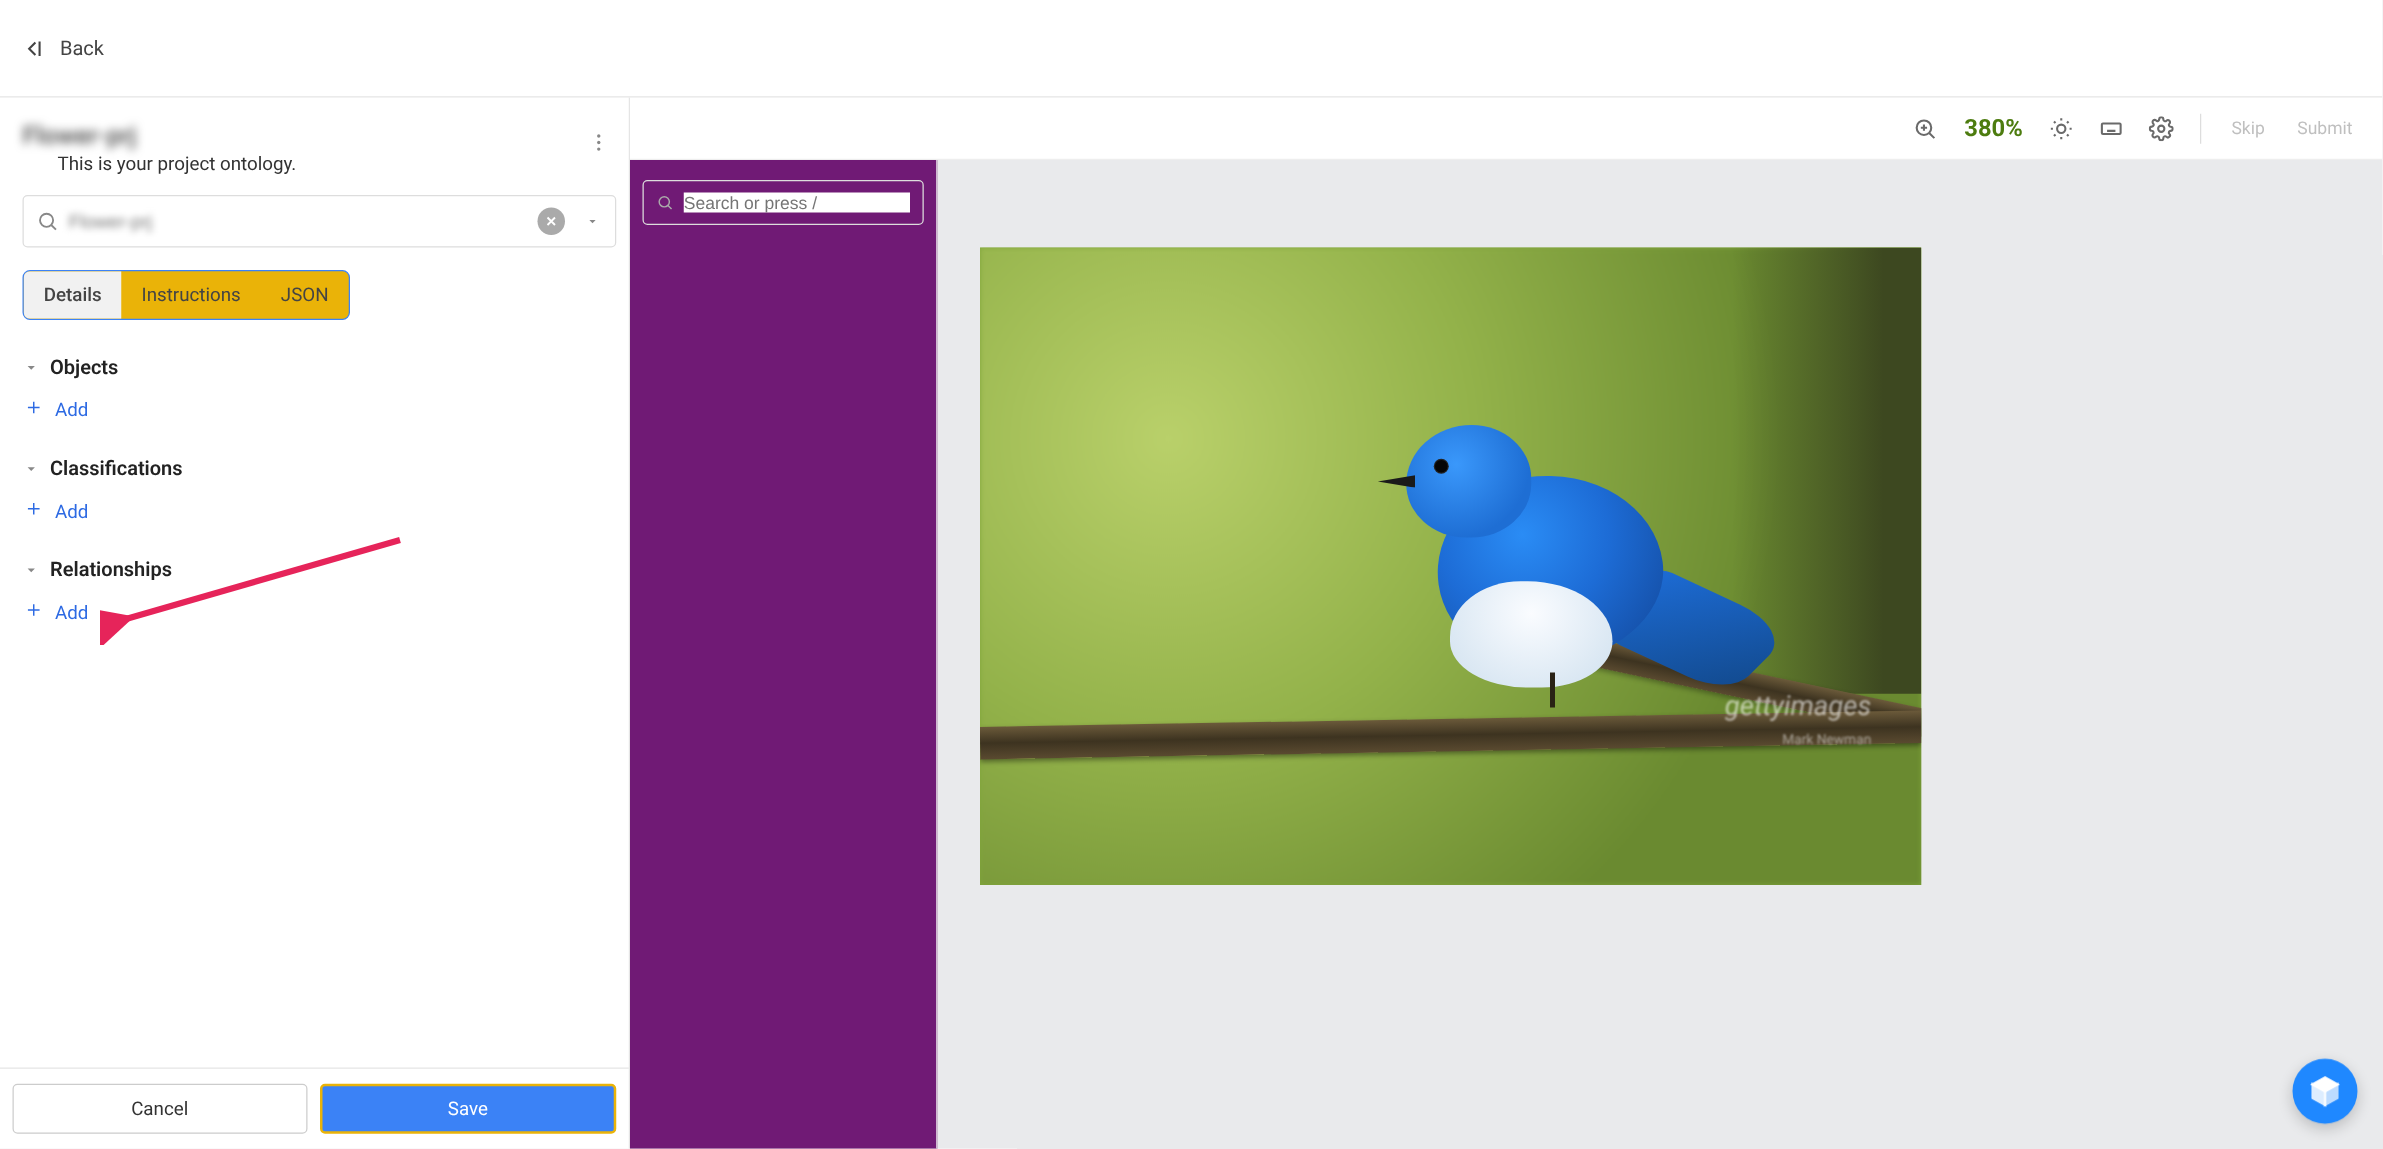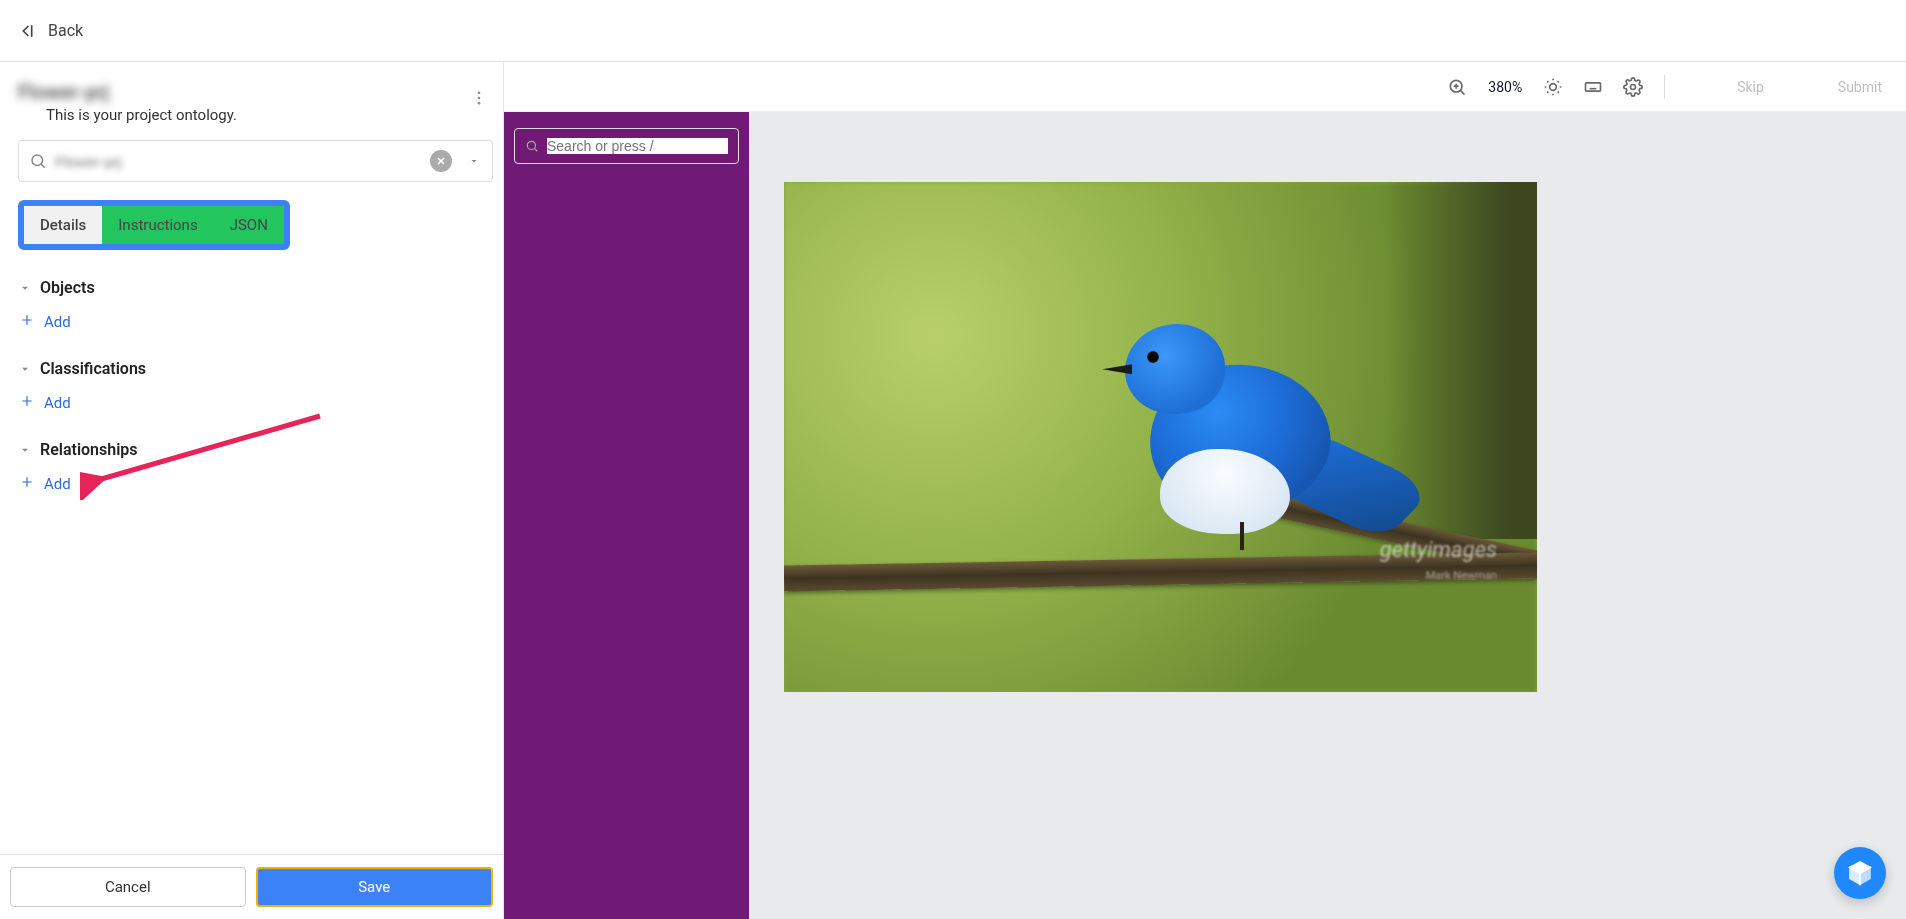--- a/index.html
+++ b/index.html
@@ -1,21 +1,21 @@
 <!DOCTYPE html>
 <html><head>
 <meta charset="utf-8">
 <style>
   * { box-sizing: border-box; margin: 0; padding: 0; }
   html, body { height: 100%; font-family: -apple-system, BlinkMacSystemFont, "Segoe UI", Roboto, Arial, sans-serif; font-size: 14px; color: #1a1a1a; }
   body { display: flex; flex-direction: column; overflow: hidden; }
 
   
   .top-header {
-    height: 62px;
+    height: 78px;
     border-bottom: 1px solid #e5e5e5;
     display: flex;
     align-items: center;
     padding: 0 20px;
     position: relative;
   }
   .back-btn {
     display: flex; align-items: center; gap: 8px;
     color: #444; font-size: 16px; cursor: pointer;
   }
@@ -68,22 +68,22 @@
   }
   .search-clear svg { width:12px; height:12px; }
   .search-dd {
     width:28px; height:28px; display:flex; align-items:center; justify-content:center;
     color:#888; cursor:pointer; flex:none;
   }
 
   .tabs {
     margin-top: 18px;
     display: inline-flex;
-    background: #22c55e;
-    border: 6px solid #3b82f6;
+    background: #eab308;
+    border: 1px solid #3b82f6;
     border-radius: 6px;
     overflow: hidden;
     width: fit-content;
   }
   .tab {
     padding: 10px 16px; font-size: 15px; color:#444; cursor:pointer;
   }
   .tab.active { background:#f1f1f1; font-weight:500; }
 
   .section { margin-top: 28px; }
@@ -118,23 +118,23 @@
   .btn-save { border:2px solid #eab308; background:#3b82f6; color:#fff; }
 
   
   .canvas { flex:1; display:flex; flex-direction:column; min-width:0; }
   .canvas-toolbar {
     height:50px; display:flex; align-items:center; justify-content:flex-end;
     gap:14px; padding:0 18px; border-bottom:1px solid #eee;
   }
   .tb-btn { color:#6a6a6a; cursor:pointer; display:flex; align-items:center; justify-content:center; width:26px; height:26px; }
   .tb-btn svg { width:20px; height:20px; }
-  .zoom-label { font-size:14px; color:#0f172a; font-weight:400; padding:0 4px;}
+  .zoom-label { font-size:19px; color:#4d7c0f; font-weight:700; padding:0 4px;}
   .vr { width:1px; height:24px; background:#ddd; margin:0 4px;}
-  .tb-text-btn { color:#bfbfbf; font-size:14px; cursor:default; padding:0 6px;margin-left:48px;}
+  .tb-text-btn { color:#bfbfbf; font-size:14px; cursor:default; padding:0 6px;}
 
   .canvas-body {
     flex:1; display:flex; min-height:0;
     background:#e9eaec;
   }
   .canvas-tools-col {
     width:246px; background:#701a75; border-right:1px solid #eee;
     padding:16px 10px;
   }
   .tool-search {

